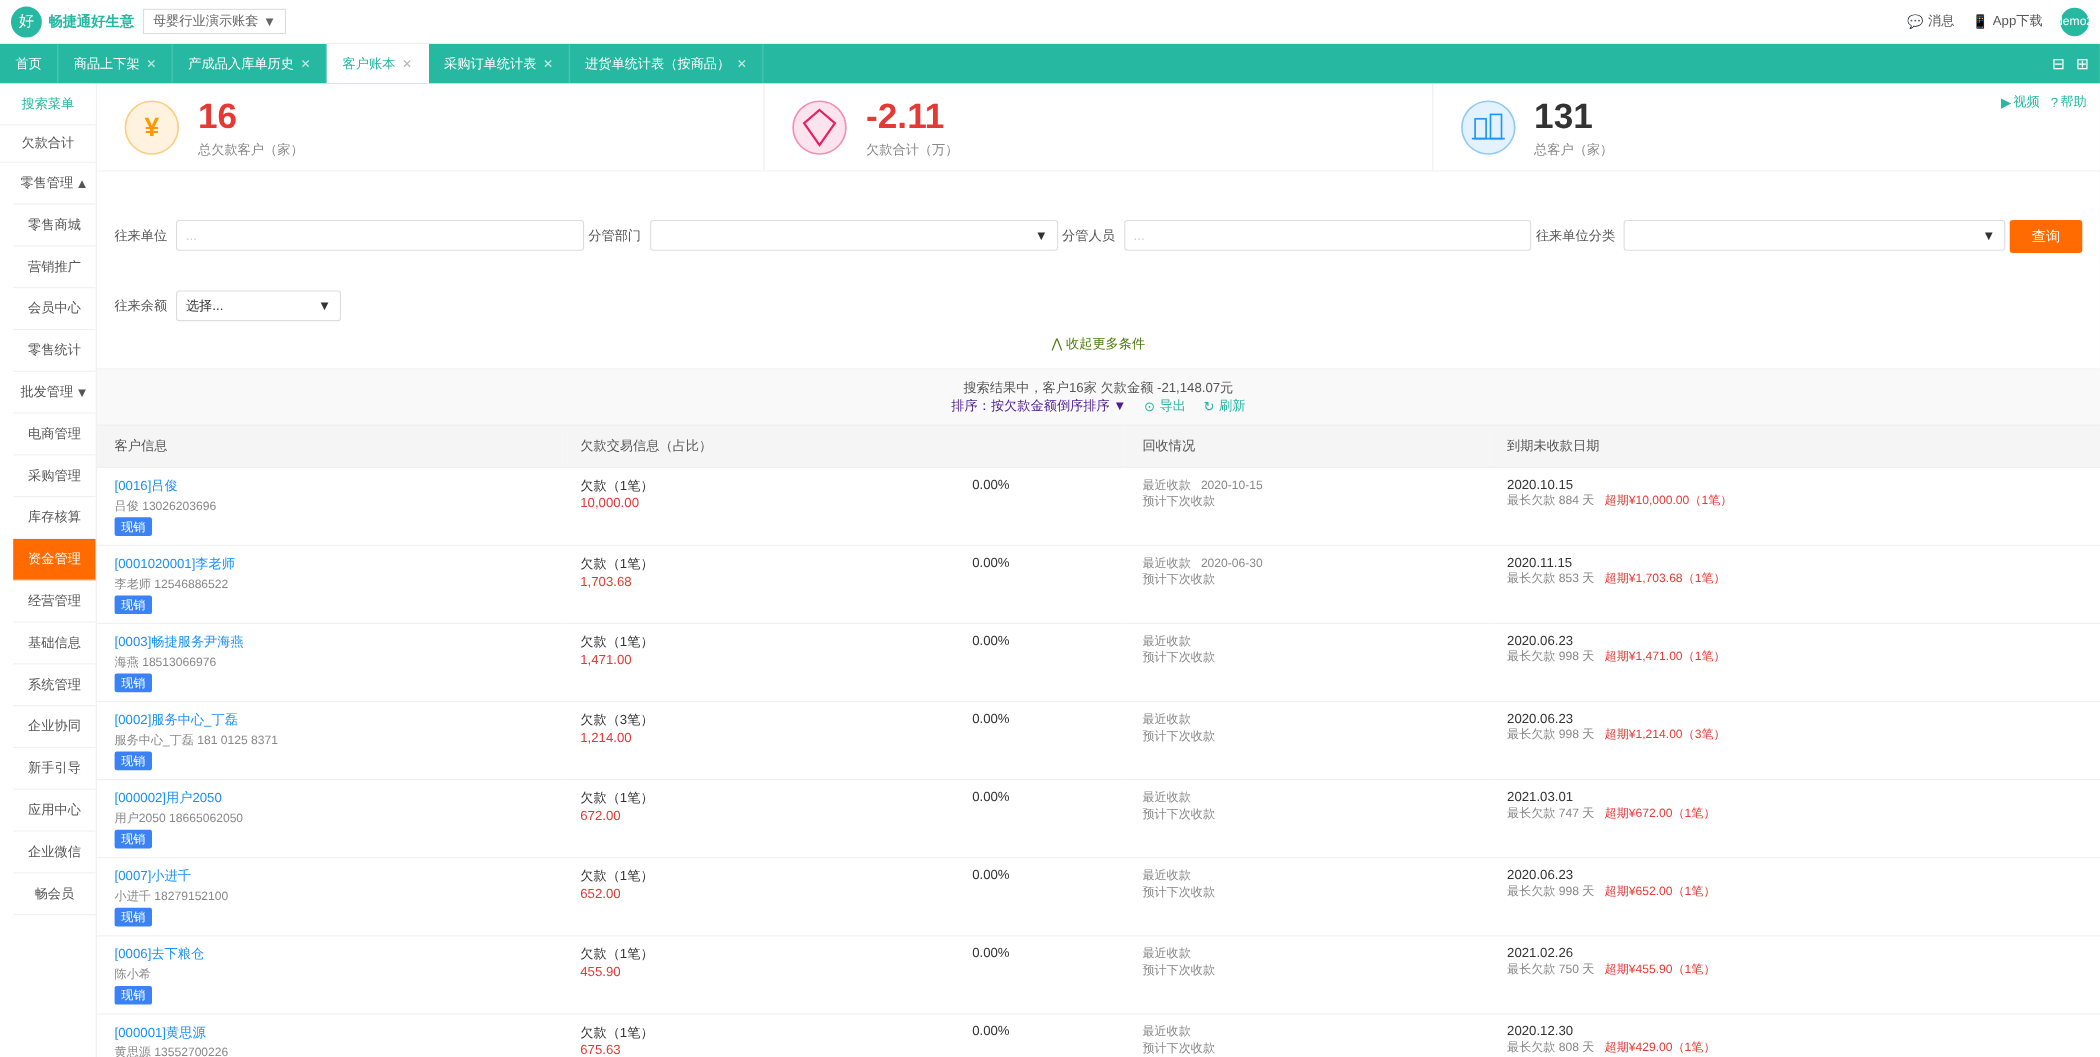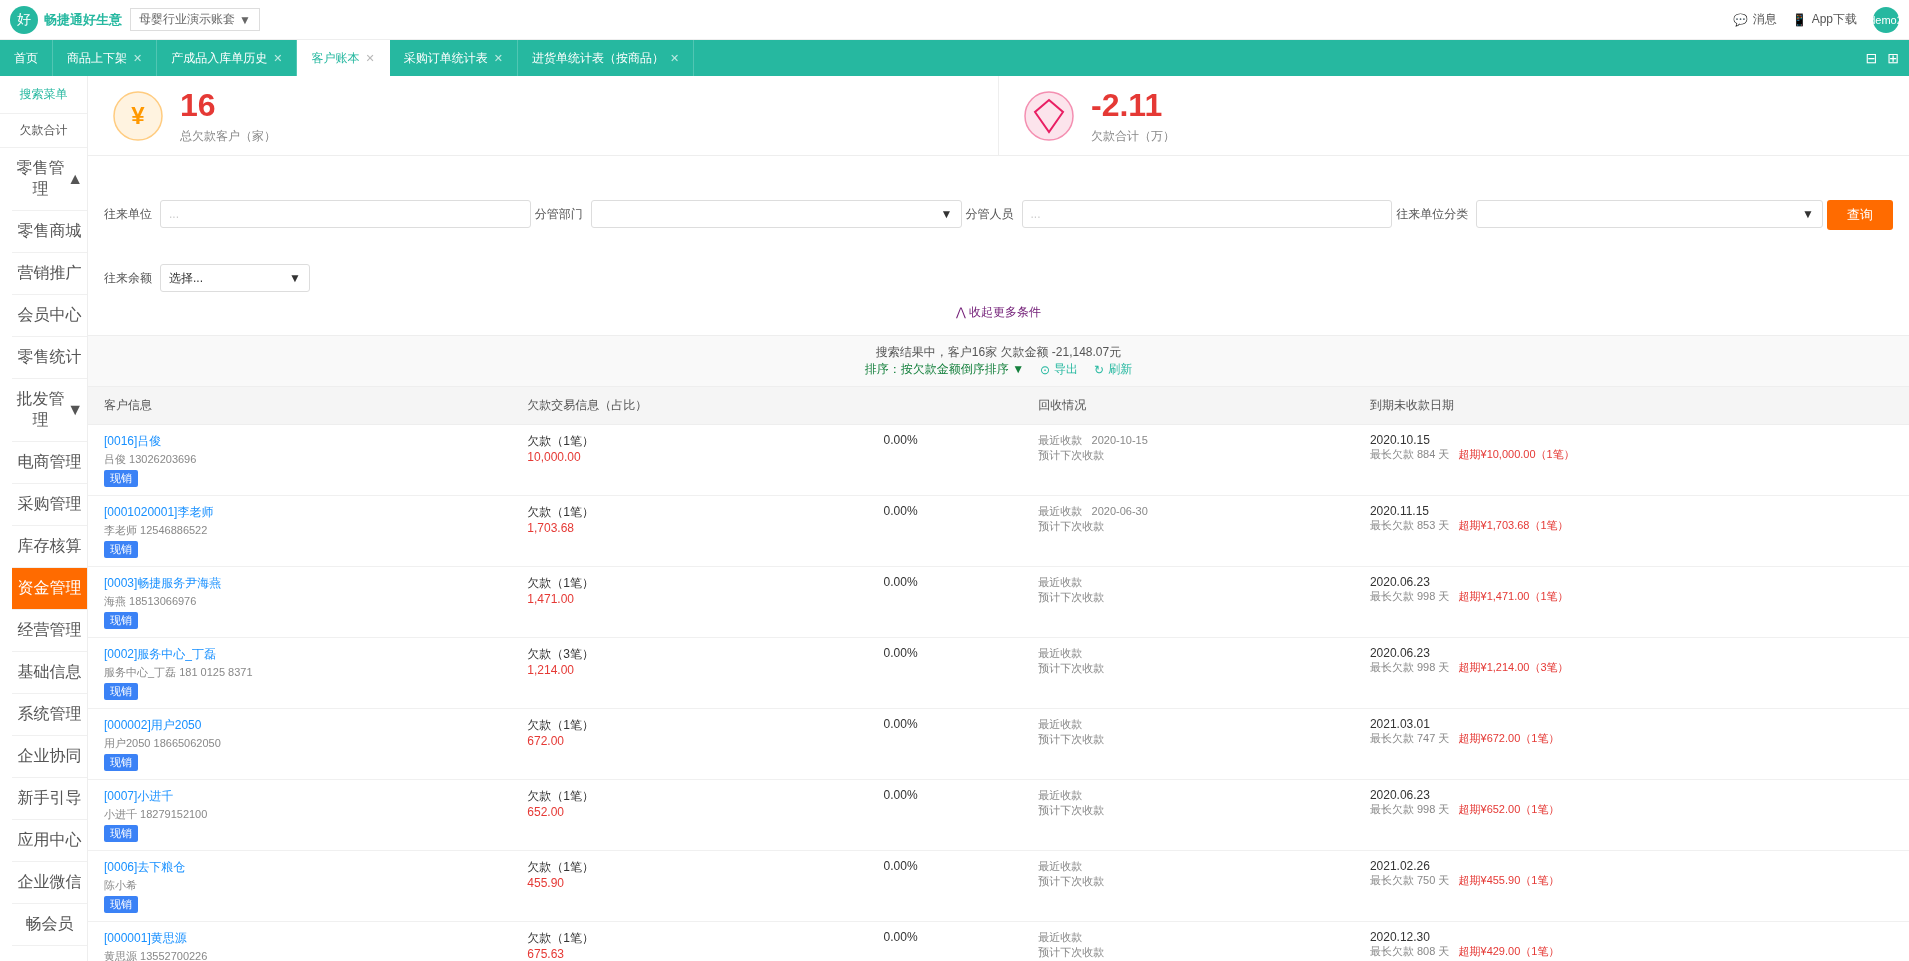--- a/index.html
+++ b/index.html
@@ -35,21 +35,21 @@
     .tab-bar-btn { color: #fff; cursor: pointer; padding: 2px 4px; font-size: 14px; }
 
     
     .main-layout { display: flex; height: calc(961px - 76px); }
 
     
     .sidebar { width: 88px; background: #fff; border-right: 1px solid #eee; display: flex; flex-direction: column; overflow: hidden; }
     .search-menu { padding: 10px 8px; background: #fff; font-size: 12px; color: #26b8a0; cursor: pointer; text-align: center; border-bottom: 1px solid #f0f0f0; }
     .quick-nav { padding: 8px; text-align: center; font-size: 12px; color: #555; cursor: pointer; border-bottom: 1px solid #f0f0f0; }
     .sidebar-item {
-      padding: 10px 4px; text-align: center; font-size: 16px; color: #555; cursor: pointer;
+      padding: 10px 4px; text-align: center; font-size: 12px; color: #555; cursor: pointer;
       border-bottom: 1px solid #f0f0f0; display: flex; flex-direction: column; align-items: center; gap: 3px; margin-left: 12px;
     }
     .sidebar-item.active { background: #ff6b00; color: #fff; }
     .sidebar-item-row { display: flex; align-items: center; justify-content: center; gap: 2px; }
 
     
     .content-area { flex: 1; overflow: hidden; display: flex; flex-direction: column; background: #f5f5f5; }
 
     
     .stats-bar { display: flex; background: #fff; border-bottom: 1px solid #eee; height: 80px; }
@@ -75,31 +75,31 @@
     }
     .filter-input-text { color: #ccc; }
     .filter-select {
       flex: 1; height: 28px; border: 1px solid #ddd; border-radius: 3px; padding: 0 8px;
       font-size: 12px; display: flex; align-items: center; justify-content: space-between; cursor: pointer; background: #fff;
     }
     .search-btn {
       background: #ff6b00; color: #fff; border: none; padding: 6px 20px; border-radius: 3px;
       cursor: pointer; font-size: 13px; white-space: nowrap;
     }
-    .collapse-btn { text-align: center; font-size: 12px; color: #701a75; cursor: pointer; padding: 4px; }
+    .collapse-btn { text-align: center; font-size: 12px; color: #4d7c0f; cursor: pointer; padding: 4px; }
 
     
     .results-summary {
       background: #f9f9f9; padding: 8px 16px; border-bottom: 1px solid #eee;
       display: flex; align-items: center; justify-content: space-between;
       font-size: 12px; color: #555; flex-direction: column;
     }
     .results-actions { display: flex; align-items: center; gap: 16px; }
     .results-action-item { display: flex; align-items: center; gap: 4px; color: #26b8a0; cursor: pointer; }
-    .sort-label { color: #15803d; text-align: center; }
+    .sort-label { color: #4c1d95; text-align: center; }
 
     
     .table-container { flex: 1; overflow: auto; background: #fff; }
     table { width: 100%; border-collapse: collapse; }
     thead tr { background: #f5f5f5; }
     th { padding: 10px 16px; text-align: left; font-size: 12px; color: #555; font-weight: normal; border-bottom: 1px solid #eee; }
     td { padding: 8px 16px; font-size: 12px; border-bottom: 1px solid #f0f0f0; vertical-align: top; }
     .customer-name { color: #1890ff; cursor: pointer; font-size: 12px; }
     .customer-sub { color: #888; font-size: 11px; margin-top: 2px; }
     .tag { display: inline-block; background: #3b82f6; color: #fff; padding: 1px 6px; border-radius: 2px; font-size: 11px; margin-top: 3px; }
@@ -270,20 +270,44 @@
             <circle cx="26" cy="26" r="24" fill="#fce4ec" stroke="#f48fb1" stroke-width="1.5"></circle>
             <polygon points="26,10 40,22 26,42 12,22" fill="none" stroke="#e91e63" stroke-width="2"></polygon>
           </svg>
         </div>
         <div class="stat-info">
           <div class="stat-number red">-2.11</div>
           <div class="stat-label">欠款合计（万）</div>
         </div>
       </div>
 
+      <div class="stat-card">
+        <div class="stat-icon">
+          <svg width="52" height="52" viewBox="0 0 52 52">
+            <circle cx="26" cy="26" r="24" fill="#e3f2fd" stroke="#90caf9" stroke-width="1.5"></circle>
+            <rect x="14" y="18" width="10" height="18" fill="none" stroke="#2196f3" stroke-width="1.5"></rect>
+            <rect x="28" y="14" width="10" height="22" fill="none" stroke="#2196f3" stroke-width="1.5"></rect>
+            <line x1="11" y1="36" x2="41" y2="36" stroke="#2196f3" stroke-width="1.5"></line>
+          </svg>
+        </div>
+        <div class="stat-info">
+          <div class="stat-number black">131</div>
+          <div class="stat-label">总客户（家）</div>
+        </div>
+        <div class="stat-actions">
+          <span>
+            <span>▶</span>
+            <span>视频</span>
+          </span>
+          <span>
+            <span>?</span>
+            <span>帮助</span>
+          </span>
+        </div>
+      </div>
     </div>
 
     <div class="filter-bar">
       <div class="filter-row">
         <div class="filter-item">
           <span class="filter-label">往来单位</span>
           <div class="filter-input">
             <span class="filter-input-text">...</span>
           </div>
         </div>

